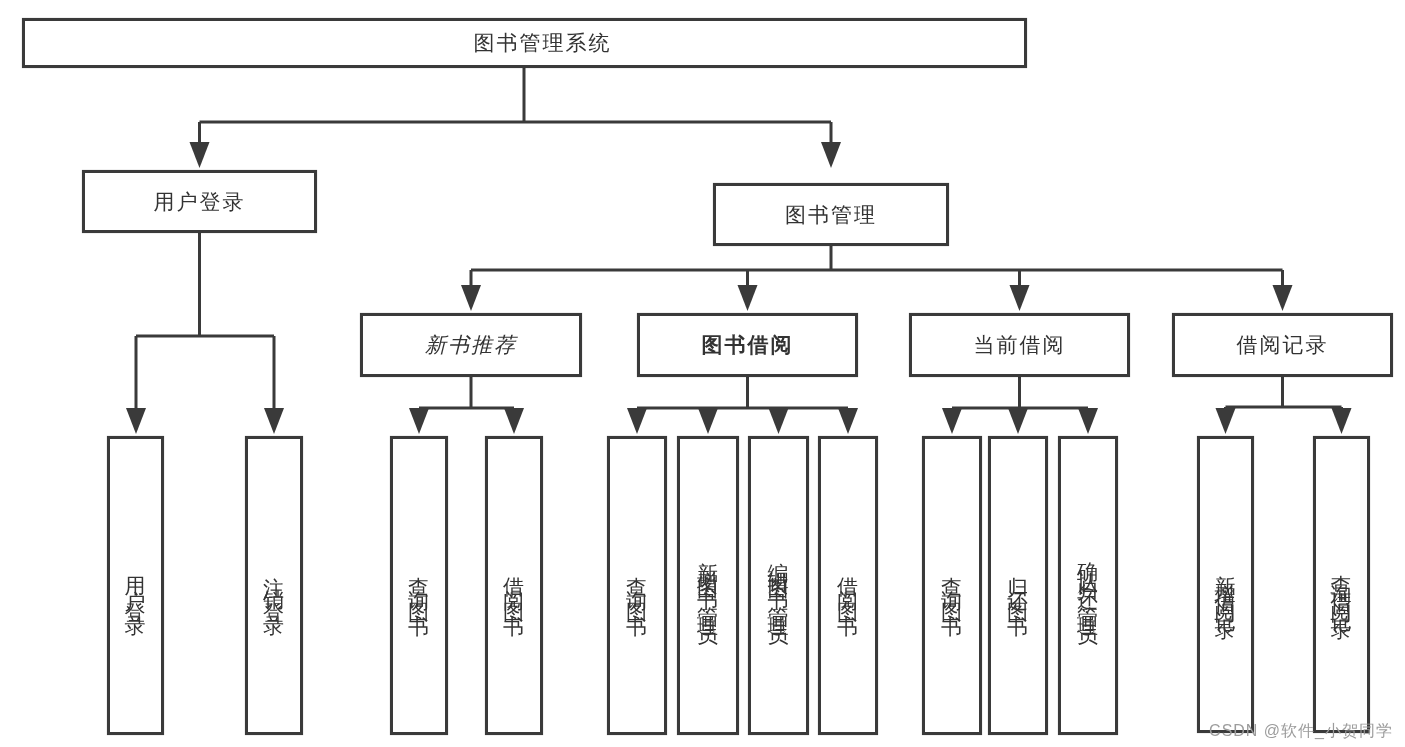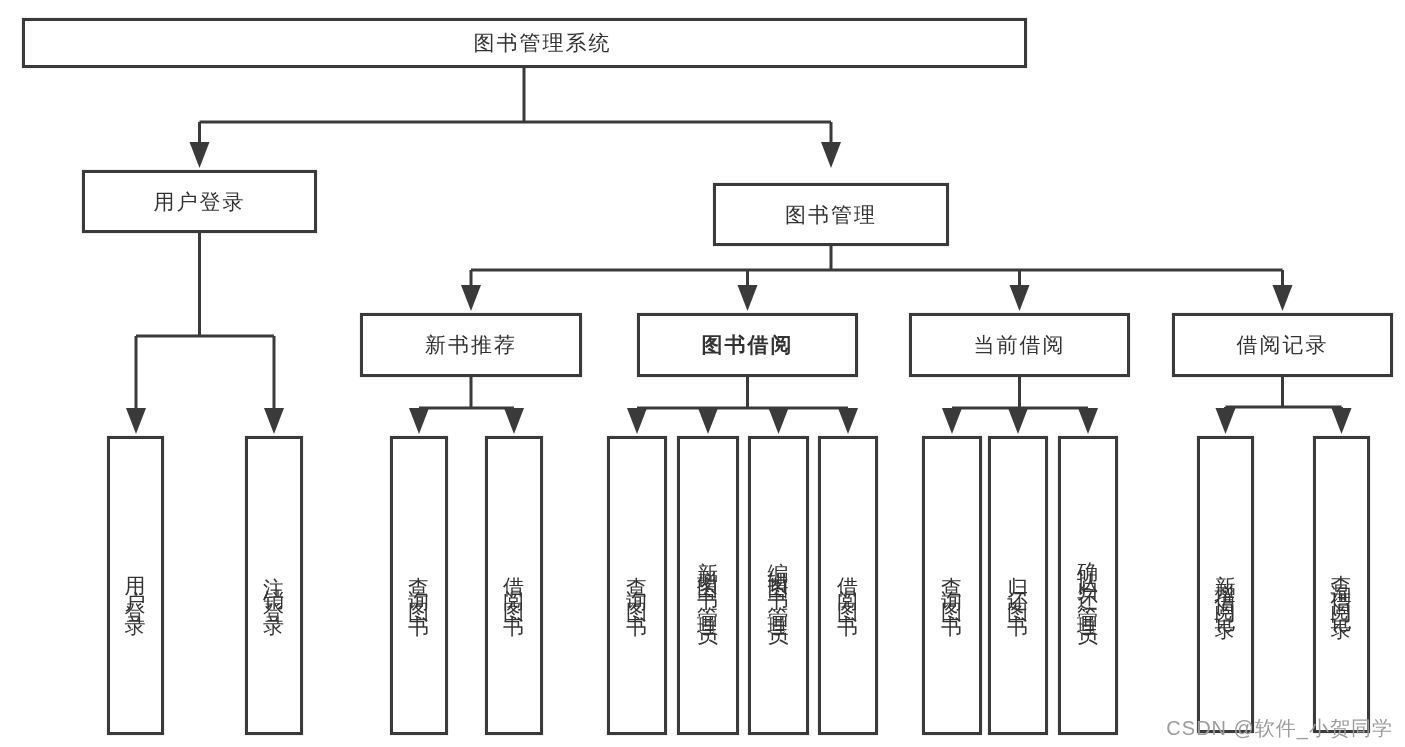--- a/index.html
+++ b/index.html
@@ -13,21 +13,21 @@
     box-shadow:0 0 1px rgba(0,0,0,.35);
   }
   .hbox{font-size:21px;letter-spacing:2px;white-space:nowrap;}
   .vbox{
     writing-mode:vertical-rl;text-orientation:mixed;
     font-size:21px;letter-spacing:9px;line-height:1;
   }
   .vbox.short{letter-spacing:13px;}
   .watermark{
     position:absolute;right:12px;bottom:5px;
-    font-size:20px;color:#9c9c9c;letter-spacing:1px;white-space:nowrap;
+    font-size:16px;color:#9c9c9c;letter-spacing:1px;white-space:nowrap;
   }
 </style>
 </head>
 <body>
 
 <div class="canvas">
 
   <svg class="connectors" viewBox="0 0 1405 747" xmlns="http://www.w3.org/2000/svg">
     <g stroke="#3a3a3a" stroke-width="3" fill="none">
 
@@ -66,21 +66,21 @@
       <polygon points="1215.5,408 1235.5,408 1225.5,434"></polygon>
       <polygon points="1331.5,408 1351.5,408 1341.5,434"></polygon>
     </g>
   </svg>
 
   <div class="node hbox" style="left:22px;top:18px;width:1005px;height:50px;padding-left:36px;">图书管理系统</div>
 
   <div class="node hbox" style="left:82px;top:170px;width:235px;height:63px;">用户登录</div>
   <div class="node hbox" style="left:713px;top:183px;width:236px;height:63px;">图书管理</div>
 
-  <div class="node hbox" style="left:360px;top:313px;width:222px;height:64px;">新书推荐</div>
+  <div class="node hbox" style="left:360px;top:313px;width:222px;height:64px;font-style:italic;">新书推荐</div>
   <div class="node hbox" style="left:637px;top:313px;width:221px;height:64px;font-weight:bold;">图书借阅</div>
   <div class="node hbox" style="left:909px;top:313px;width:221px;height:64px;text-align:center;">当前借阅</div>
   <div class="node hbox" style="left:1172px;top:313px;width:221px;height:64px;">借阅记录</div>
 
   <div class="node vbox short" style="left:107px;top:436px;width:57px;height:299px;">用户登录</div>
   <div class="node vbox short" style="left:245px;top:436px;width:58px;height:299px;">注销登录</div>
 
   <div class="node vbox short" style="left:390px;top:436px;width:58px;height:299px;">查询图书</div>
   <div class="node vbox short" style="left:485px;top:436px;width:58px;height:299px;">借阅图书</div>
 

